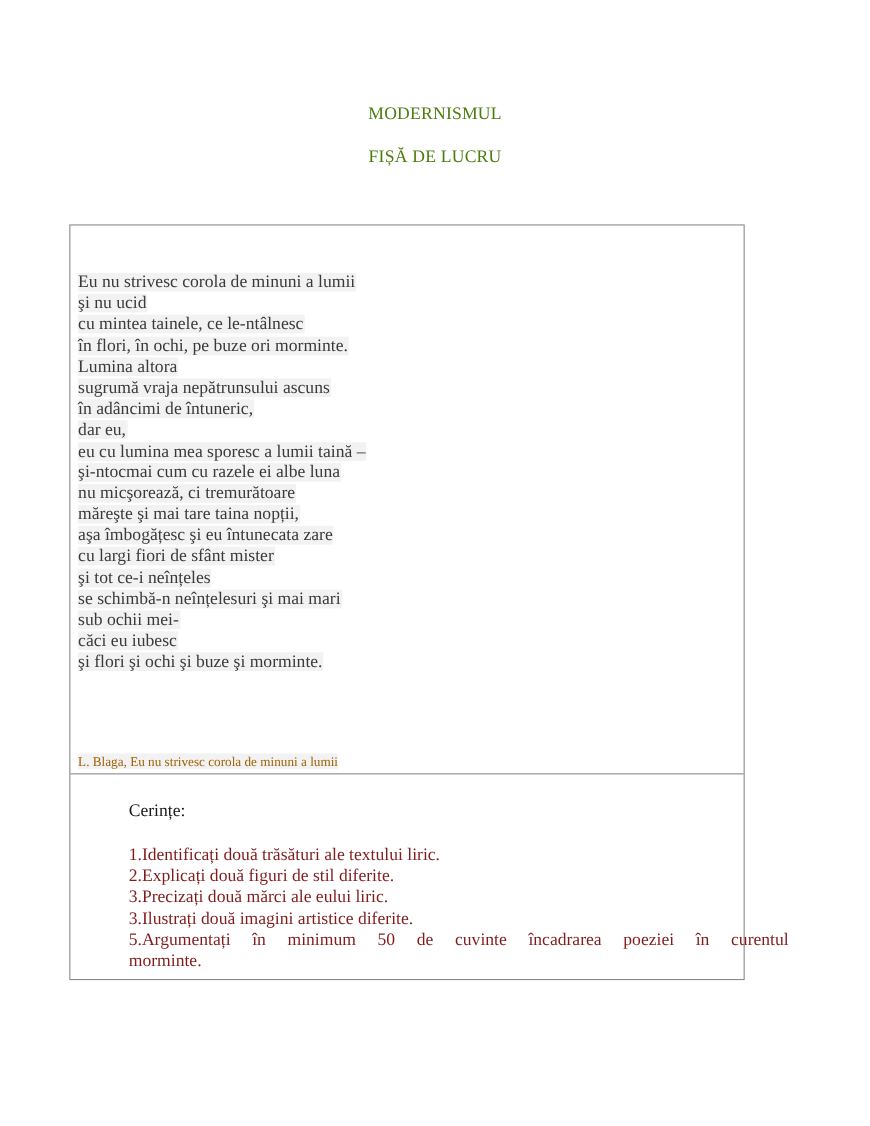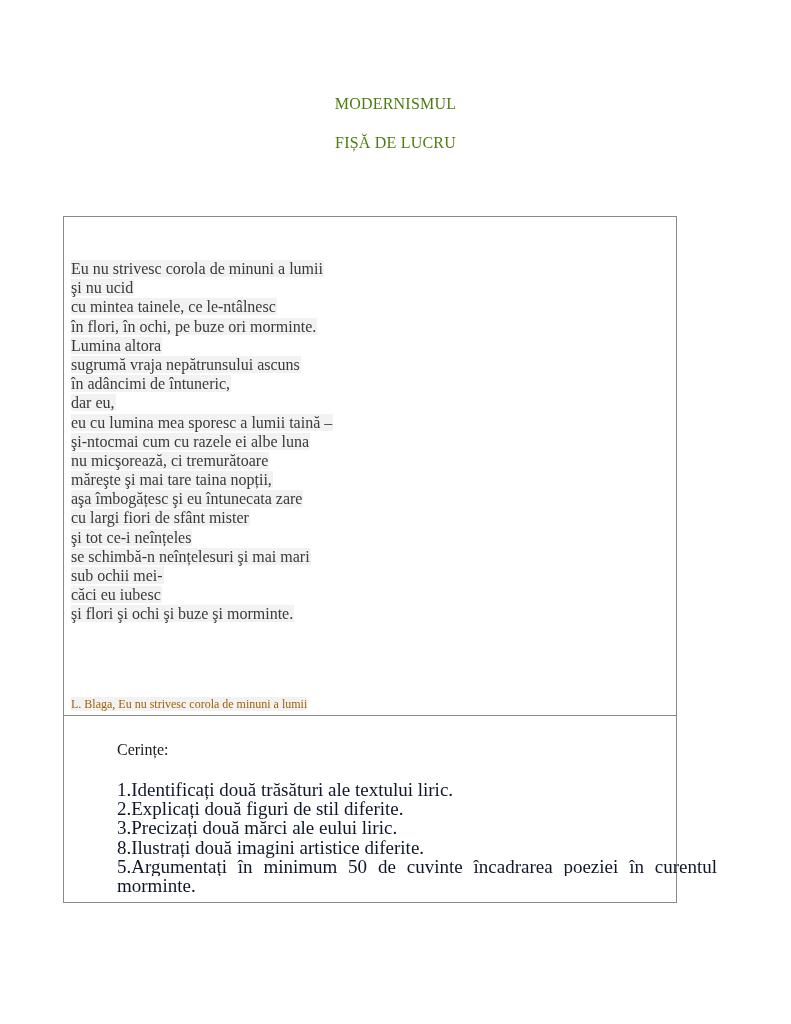--- a/index.html
+++ b/index.html
@@ -23,21 +23,21 @@
       font-size: 16px;
       color: #4d7c0f;
       letter-spacing: 0.2px;
     }
     #doc-title { top: 95px; }
     #doc-subtitle { top: 134px; }
 
     .sheet-table {
       position: absolute;
       left: 63px;
-      top: 216px;
+      top: 204px;
       width: 614px;
       height: 687px;
       border: 1px solid #8a8a8a;
       box-sizing: border-box;
     }
     .poem-cell {
       position: absolute;
       left: 0;
       top: 0;
       width: 612px;
@@ -94,23 +94,23 @@
     .task-list {
       position: absolute;
       left: 7px;
       top: 64px;
       width: 600px;
       margin: 0;
       padding: 0;
       list-style: none;
     }
     .task-item {
-      font-size: 19px;
+      font-size: 16px;
       line-height: 19.2px;
-      color: #0f172a;
+      color: #7f1d1d;
       text-align: justify;
       text-align-last: left;
     }
     .task-item.wide {
       text-align: justify;
     }
     .task-item.wide .first {
       display: block;
       text-align: justify;
       text-align-last: justify;
@@ -149,20 +149,20 @@
     </div>
     <div class="attribution"><span>L. Blaga, Eu nu strivesc corola de minuni a lumii</span></div>
   </div>
 
   <div class="tasks-cell">
     <div class="tasks-heading">Cerințe:</div>
     <div class="task-list">
       <div class="task-item">1.Identificați două trăsături ale textului liric.</div>
       <div class="task-item">2.Explicați două figuri de stil diferite.</div>
       <div class="task-item">3.Precizați două mărci ale eului liric.</div>
-      <div class="task-item">8.Ilustrați două imagini artistice diferite.</div>
+      <div class="task-item">3.Ilustrați două imagini artistice diferite.</div>
       <div class="task-item wide">
         <span class="first">5.Argumentați în minimum 50 de cuvinte încadrarea poeziei în curentul</span>
         <span>morminte.</span>
       </div>
     </div>
   </div>
 </div>
 
 </body></html>

